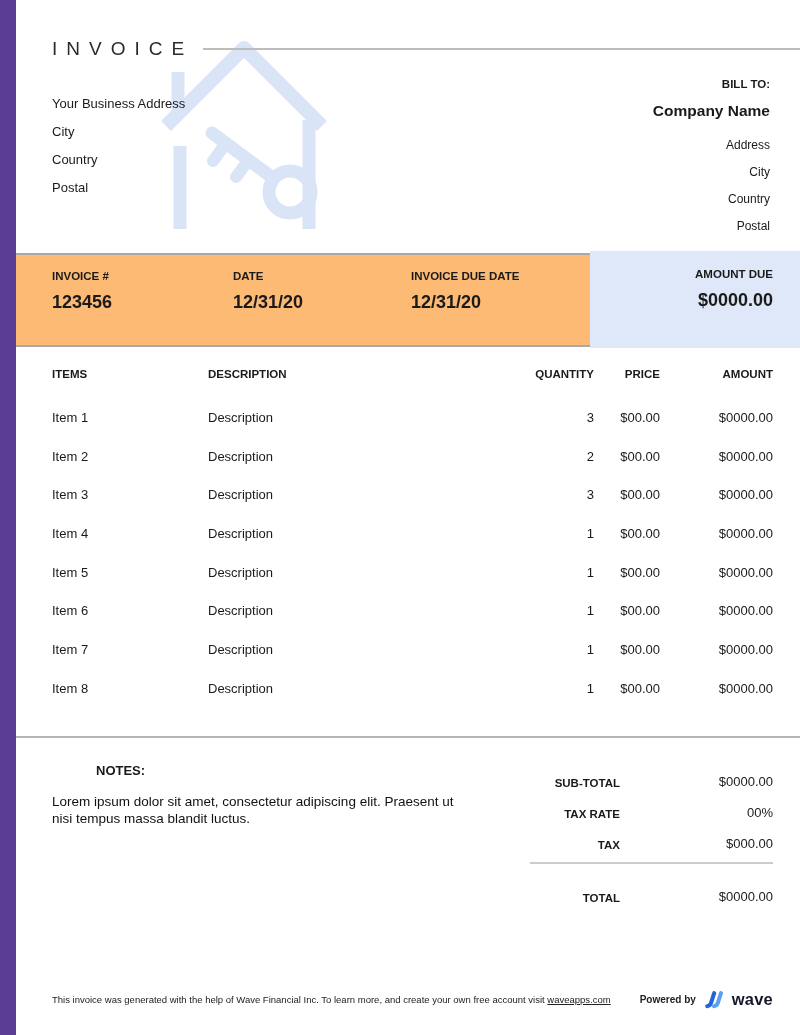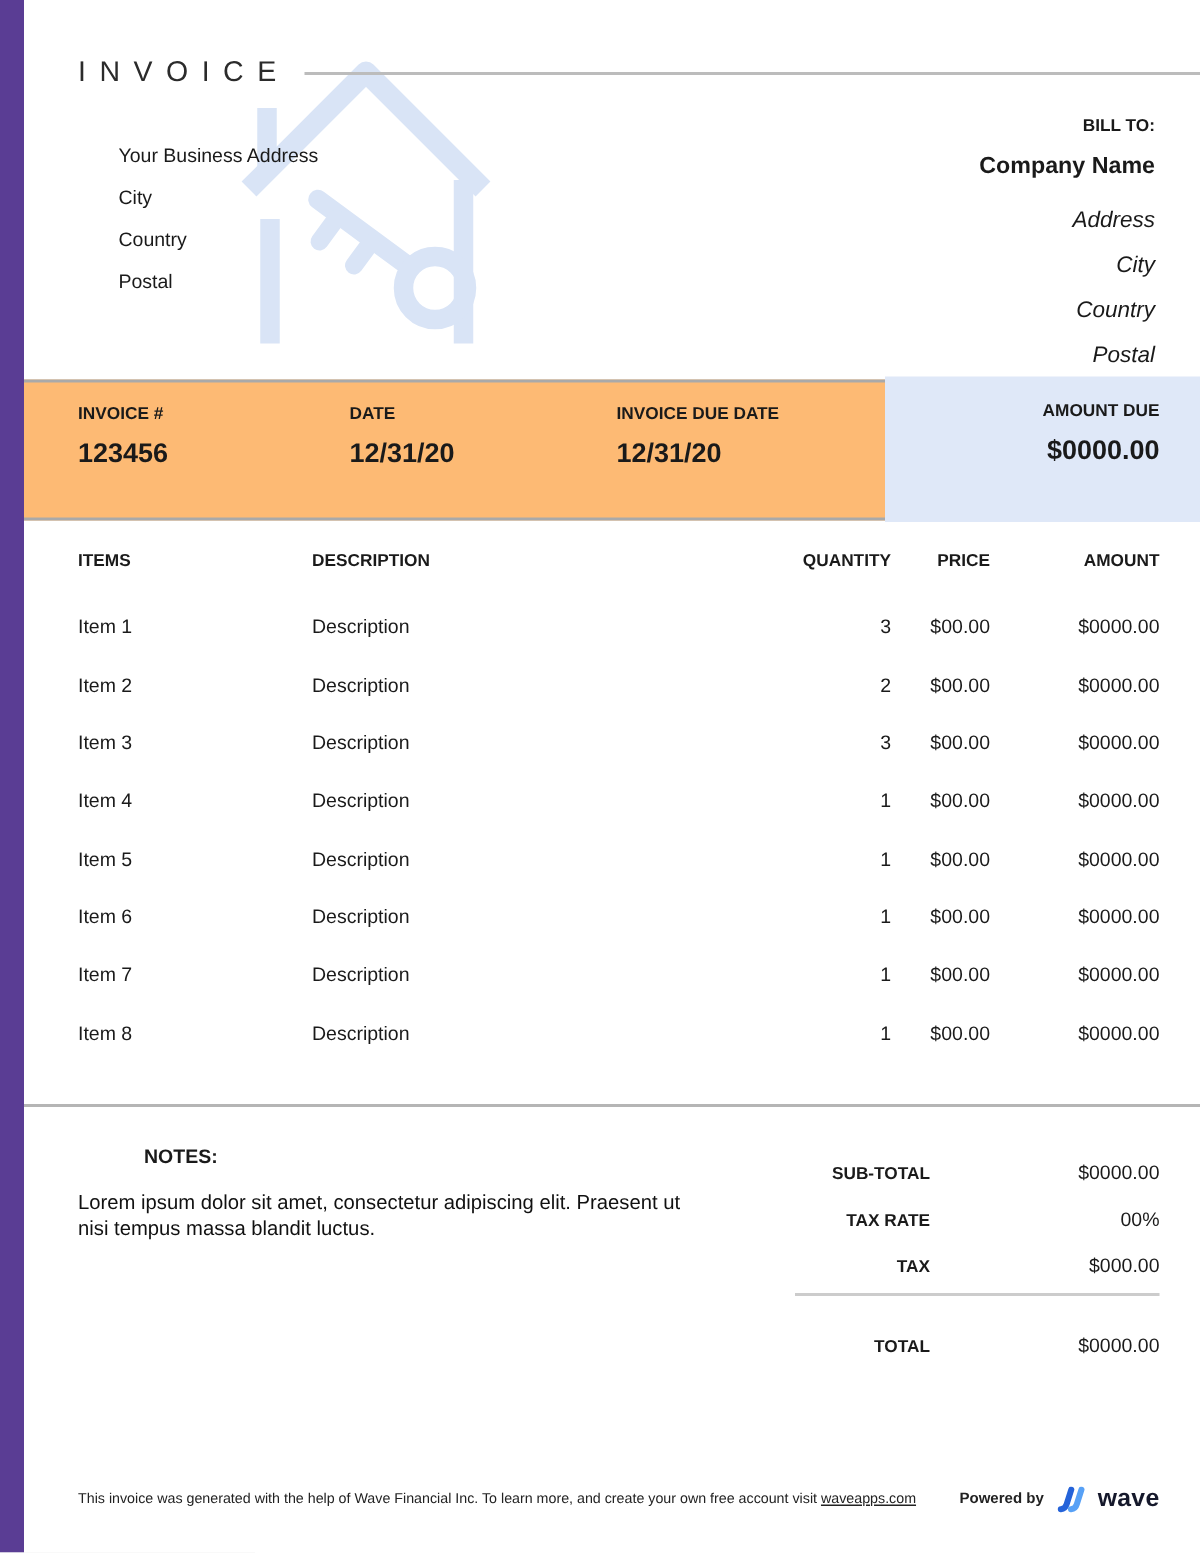--- a/index.html
+++ b/index.html
@@ -9,26 +9,26 @@
   .accent-bar { position:absolute; left:0; top:0; width:16px; height:1035px; background:#5a3d94; }
 
   .watermark { position:absolute; left:160px; top:40px; width:175px; height:195px; z-index:0; }
 
   .header-row { position:absolute; left:52px; right:0; top:38px; display:flex; align-items:center; z-index:2; }
   .invoice-title { font-size:19px; letter-spacing:9px; color:#2b2b2b; font-weight:400; white-space:nowrap; }
   .header-line { flex:1; height:2px; background:#bcbcbc; margin-left:10px; }
 
   .company-block { position:absolute; left:52px; top:96px; z-index:2; }
   .company-name { font-size:21px; font-weight:400; color:#111; margin-bottom:18px; }
-  .company-line { font-size:13px; margin-bottom:13px;margin-left:27px; }
+  .company-line { font-size:13px; margin-bottom:13px; }
 
   .billto-block { position:absolute; right:30px; top:78px; text-align:right; z-index:2; }
   .billto-label { font-size:11.5px; font-weight:bold; margin-bottom:12px; }
   .billto-name { font-size:15.5px; font-weight:bold; margin-bottom:18px; }
-  .billto-line { font-size:15px; margin-bottom:13px;font-style:italic; }
+  .billto-line { font-size:12px; margin-bottom:13px; }
 
   .band-white { position:absolute; left:16px; top:253px; width:574px; height:94px;
                 border-top:2px solid #a9a9a9; border-bottom:2px solid #a9a9a9; background:#fdba74; z-index:1; }
   .band-cell { position:absolute; top:0; }
   .band-cell.c1 { left:36px; } .band-cell.c2 { left:217px; } .band-cell.c3 { left:395px; }
   .band-label { font-size:11.5px; font-weight:bold; margin-top:15px; }
   .band-value { font-size:18px; font-weight:bold; margin-top:10px; }
   .band-blue { position:absolute; left:590px; top:251px; width:210px; height:97px; background:#dfe8f8;
                text-align:right; padding:17px 27px 0 0; z-index:1; }
 

